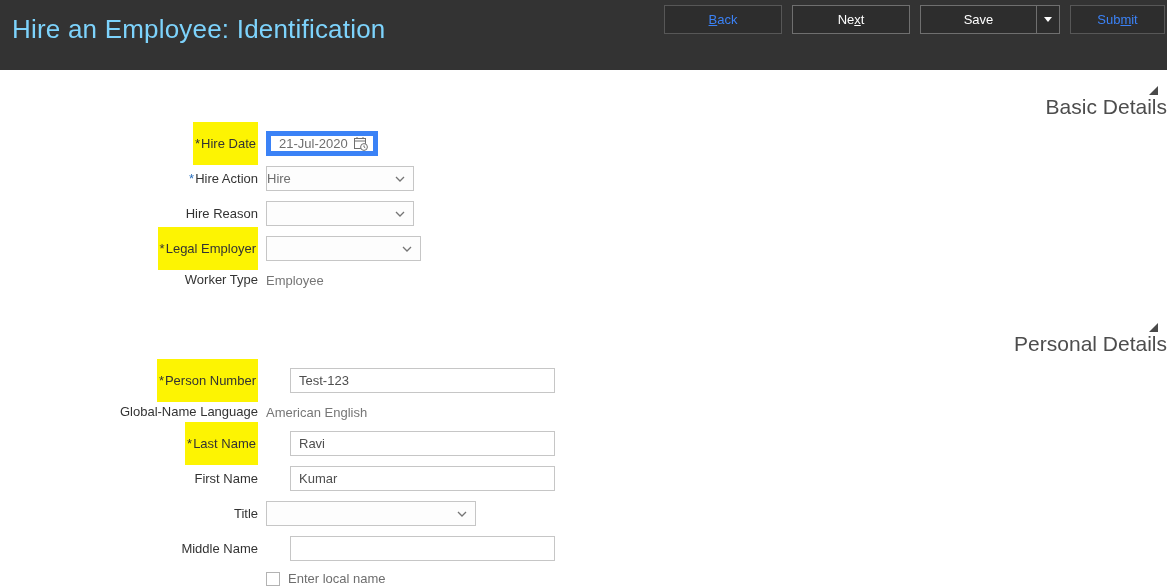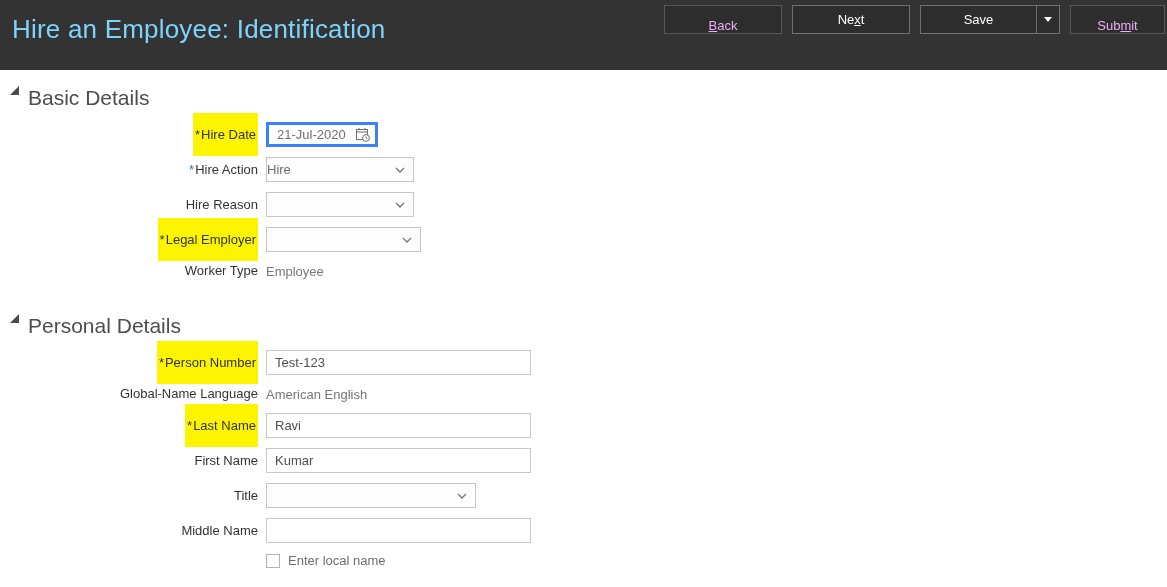--- a/index.html
+++ b/index.html
@@ -12,50 +12,50 @@
 
   
   .topbar { height: 70px; background: #333333; display: flex; align-items: flex-start; }
   .page-title { color: #7dd3fc; font-size: 26px; font-weight: 400; padding: 14px 0 0 12px; letter-spacing: 0.2px; }
   .toolbar { margin-left: auto; display: flex; gap: 10px; padding: 5px 2px 0 0; align-items: flex-start; }
   .btn {
     height: 29px; background: #2d2d2d; border: 1px solid #6f6f6f; color: #ffffff;
     font-size: 13px; font-family: inherit; display: flex; align-items: center; justify-content: center;
     padding: 0; cursor: pointer;
   }
-  .btn.disabled { color: #f0abfc; border-color: #575757; align-items: flex-end; }
+  .btn.disabled { color: #3b82f6; border-color: #575757; }
   .w-back { width: 118px; } .w-next { width: 118px; } .w-submit { width: 95px; }
   .ak { text-decoration: underline; }
   .splitbtn { display: flex; }
   .btn-main { width: 117px; }
   .btn-arrow { width: 24px; margin-left: -1px; }
   .caret { width: 0; height: 0; border-left: 4px solid transparent; border-right: 4px solid transparent; border-top: 5px solid #ffffff; }
 
   
-  .section-header { display: flex; align-items: flex-start; margin: 16px 0 12px 10px; }
+  .section-header { display: flex; align-items: flex-end; margin: 16px 0 12px 10px; flex-direction: column; }
   .section-header.mt-lg { margin-top: 34px; }
   .tri { width: 9px; height: 9px; background: #4a4a4a; clip-path: polygon(100% 0, 100% 100%, 0 100%); margin-right: 9px; flex-shrink: 0; }
   .section-title { font-size: 21px; color: #4d4d4d; }
 
   
   .row { display: flex; align-items: center; margin-bottom: 10px; }
   .lbl { width: 258px; text-align: right; font-size: 13px; color: #333333; flex-shrink: 0; line-height: 18px; }
   .ctrl { margin-left: 8px; display: flex; align-items: center; }
   .hl { background: #fdf402; padding: 14px 2px; }
   .req { color: #2a6fbc; margin-right: 1px; }
   .hl .req { color: #333333; }
 
-  .datebox { width: 112px; height: 25px; border: 3px solid #3b82f6; background: #ffffff; display: flex; align-items: center; }
+  .datebox { width: 112px; height: 25px; border: 5px solid #3b82f6; background: #ffffff; display: flex; align-items: center; }
   .date-in { border: none; outline: none; width: 78px; padding: 0 0 0 8px; font-size: 13px; color: #6e6e6e; font-family: inherit; background: transparent; }
   .calbtn { margin-left: auto; padding-right: 4px; display: flex; align-items: center; cursor: pointer; }
 
   .selectbox { height: 25px; border: 1px solid #c6c6c6; background: #fdfdfd; display: flex; align-items: center; font-size: 13px; color: #6e6e6e; cursor: default; }
   .chev { margin-left: auto; padding-right: 8px; display: flex; align-items: center; }
 
-  .textbox { height: 25px; width: 265px; border: 1px solid #c6c6c6; padding: 0 8px; font-size: 13px; color: #4f4f4f; font-family: inherit; outline: none; }
+  .textbox { height: 25px; width: 265px; border: 1px solid #c6c6c6; padding: 0 8px; font-size: 13px; color: #4f4f4f; font-family: inherit; outline: none; margin-left: 24px; }
 
   .static-val { font-size: 13px; color: #767676; }
 
   .cb { width: 14px; height: 14px; border: 1px solid #b3b3b3; background: #ffffff; display: inline-block; flex-shrink: 0; }
   .cb-label { margin-left: 8px; font-size: 13px; color: #6e6e6e; }
   .checkbox-row { margin-top: 4px; }
 </style>
 </head>
 <body>
 

